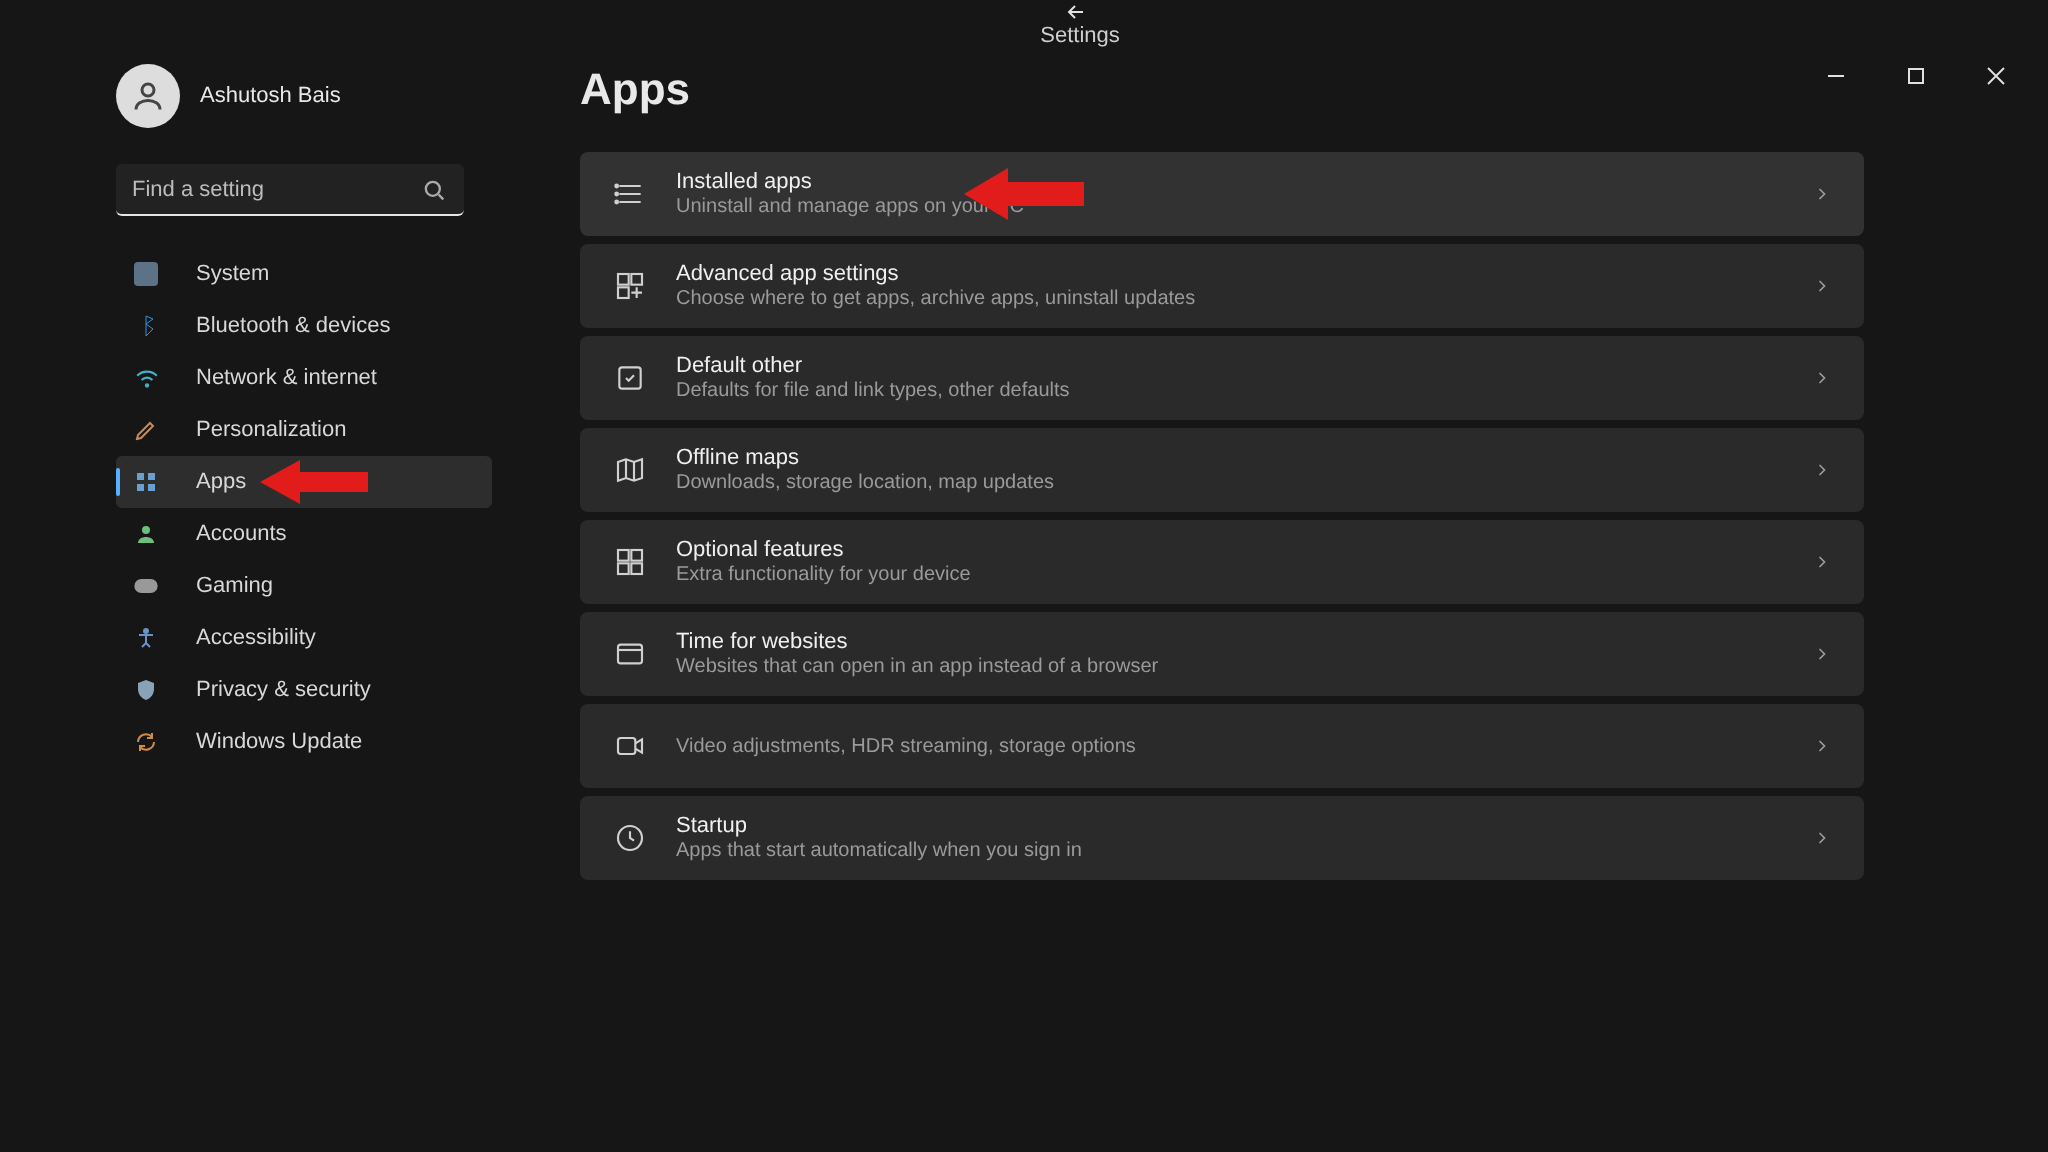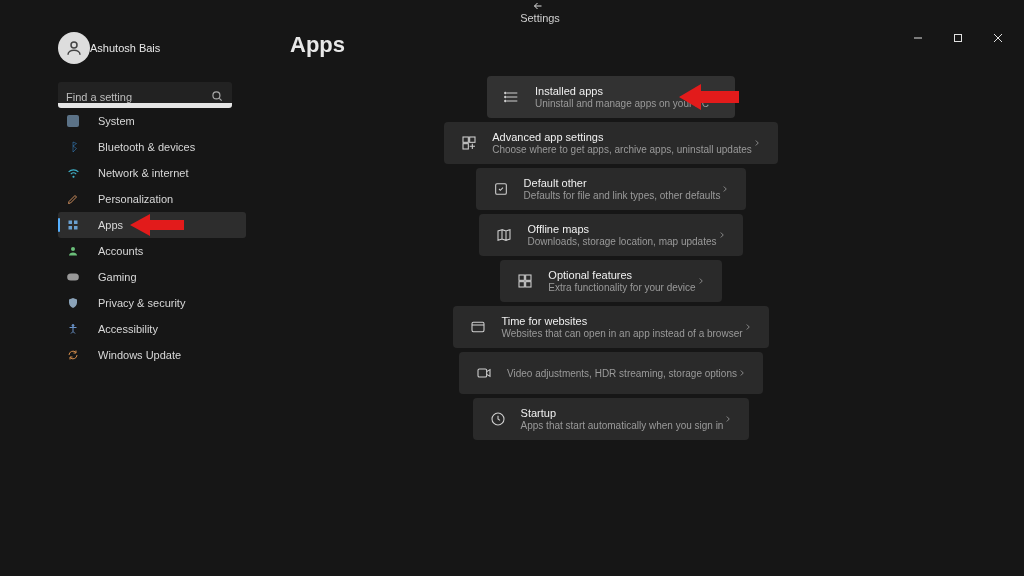--- a/index.html
+++ b/index.html
@@ -9,38 +9,38 @@
   
   .titlebar { display: flex; align-items: center; height: 32px; padding: 0 6px; flex-direction: column; }
   .back-btn { width: 28px; height: 28px; display: flex; align-items: center; justify-content: center; border-radius: 4px; }
   .title-txt { font-size: 11px; margin-left: 4px; color: #cfcfcf; }
   .win-controls { margin-left: auto; display: flex; }
   .win-btn { width: 40px; height: 28px; display: flex; align-items: center; justify-content: center; }
 
   
   .root { display: flex; padding: 0 0 0 58px; }
   .sidebar { width: 188px; display: flex; flex-direction: column; }
-  .profile { display: flex; align-items: center; padding: 0px 0 18px 0; }
+  .profile { display: flex; align-items: center; gap: 10px; padding: 0px 0 18px 0; }
   .avatar { width: 32px; height: 32px; border-radius: 50%; background: #ddd; display: flex; align-items: center; justify-content: center; }
   .profile-name { font-size: 11px; color: #e8e8e8; }
 
-  .search-wrap { position: relative; width: 174px; height: 26px; background: #222; border-bottom: 5px solid #e5e5e5; border-radius: 3px; display: flex; align-items: flex-end; padding: 0 8px; }
+  .search-wrap { position: relative; width: 174px; height: 26px; background: #222; border-bottom: 1px solid #e5e5e5; border-radius: 3px; display: flex; align-items: center; padding: 0 8px; margin-bottom: 16px; }
   .search-wrap input { flex: 1; background: transparent; border: none; outline: none; color: #ddd; font-size: 11px; }
   .search-wrap input::placeholder { color: #bdbdbd; }
   .search-icon { width: 14px; height: 14px; opacity: .8; }
 
   .nav { list-style: none; display: flex; flex-direction: column; gap: 0; }
   .nav-item { position: relative; display: flex; align-items: center; gap: 18px; height: 26px; padding: 0 8px; border-radius: 3px; font-size: 11px; color: #d8d8d8; cursor: pointer; }
   .nav-item .ico { width: 14px; height: 14px; display: flex; align-items: center; justify-content: center; }
   .nav-item.active { background: #2d2d2d; }
   .nav-item.active::before { content: ""; position: absolute; left: 0; top: 6px; bottom: 6px; width: 2px; background: #56b0ff; border-radius: 2px; }
 
   .main { flex: 1; padding-left: 44px; padding-right: 92px; }
   .page-title { font-size: 22px; font-weight: 600; margin: 0px 0 18px 0; }
-  .cards { display: flex; flex-direction: column; gap: 4px; align-items: center; }
+  .cards { display: flex; flex-direction: column; gap: 4px; }
   .card { position: relative; background: #2a2a2a; border-radius: 4px; display: flex; align-items: center; padding: 8px 16px; min-height: 42px; cursor: pointer; }
   .card.highlight { background: #323232; }
   .card-ico { width: 18px; height: 18px; margin-right: 14px; color: #d0d0d0; display: flex; align-items: center; justify-content: center; }
   .card-text { display: flex; flex-direction: column; }
   .card-title { font-size: 11px; color: #f0f0f0; }
   .card-sub { font-size: 10px; color: #9a9a9a; margin-top: 1px; }
   .chev { margin-left: auto; opacity: .7; }
 
   
   .arrow { position: absolute; pointer-events: none; }
@@ -161,34 +161,34 @@
       <li class="nav-item">
         <span class="ico">
             <svg width="14" height="10" viewBox="0 0 24 16" fill="#999">
               <rect x="2" y="2" width="20" height="12" rx="6"></rect>
             </svg>
           </span>
         <span>Gaming</span>
       </li>
       <li class="nav-item">
         <span class="ico">
-            <svg width="12" height="12" viewBox="0 0 24 24" fill="#8aa2b8">
-              <path d="M12 2l8 3v6c0 5-3 9-8 11-5-2-8-6-8-11V5z"></path>
-            </svg>
-          </span>
-        <span>Privacy &amp; security</span>
-      </li>
-      <li class="nav-item">
-        <span class="ico">
             <svg width="12" height="12" viewBox="0 0 24 24" fill="none" stroke="#6a93c9" stroke-width="2">
               <circle cx="12" cy="5" r="2" fill="#6a93c9"></circle>
               <path d="M5 9h14M12 9v8m-4 4l4-4 4 4"></path>
             </svg>
           </span>
         <span>Accessibility</span>
+      </li>
+      <li class="nav-item">
+        <span class="ico">
+            <svg width="12" height="12" viewBox="0 0 24 24" fill="#8aa2b8">
+              <path d="M12 2l8 3v6c0 5-3 9-8 11-5-2-8-6-8-11V5z"></path>
+            </svg>
+          </span>
+        <span>Privacy &amp; security</span>
       </li>
       <li class="nav-item">
         <span class="ico">
             <svg width="12" height="12" viewBox="0 0 24 24" fill="none" stroke="#d08a4a" stroke-width="2">
               <path d="M4 12a8 8 0 0 1 14-5"></path>
               <path d="M20 12a8 8 0 0 1-14 5"></path>
               <path d="M18 3v5h-5M6 21v-5h5"></path>
             </svg>
           </span>
         <span>Windows Update</span>

